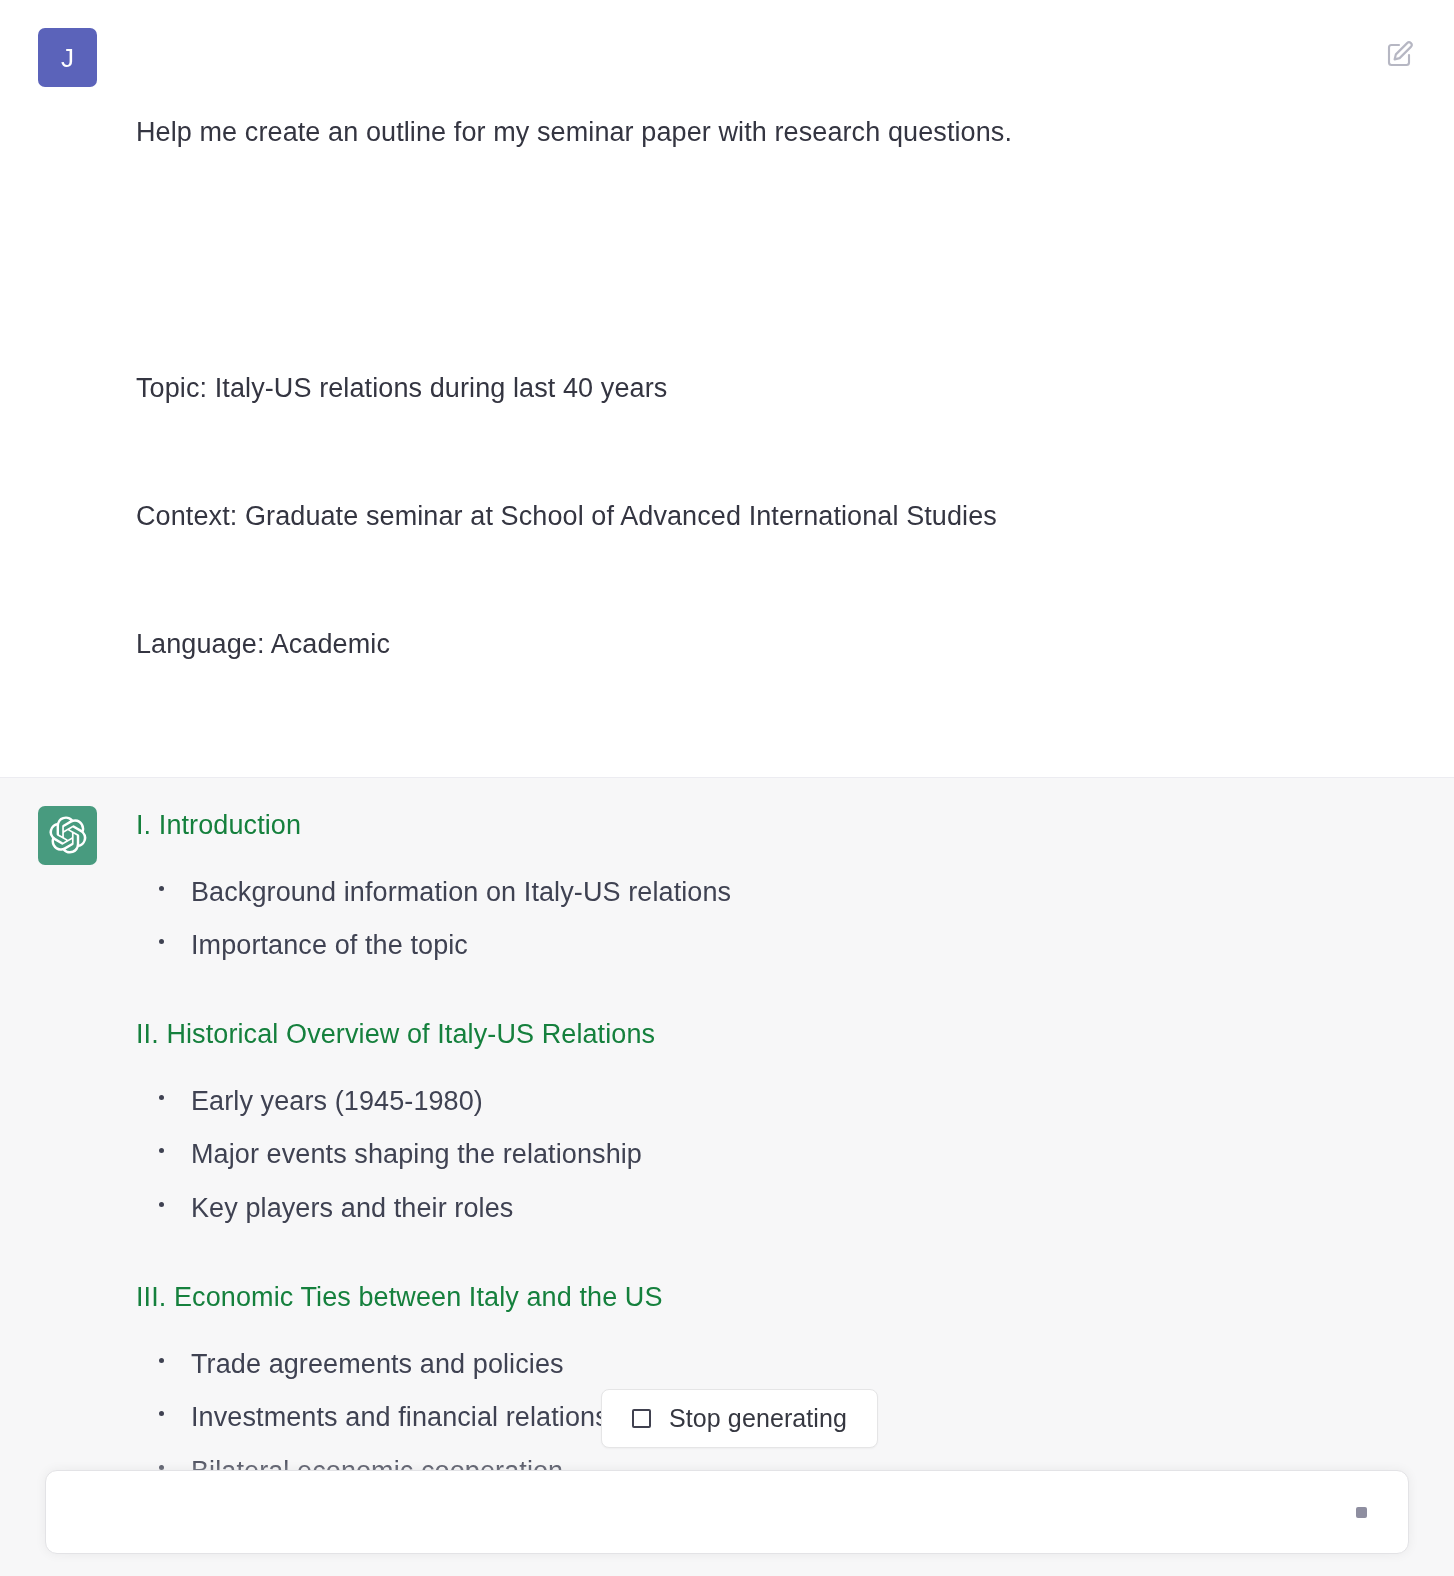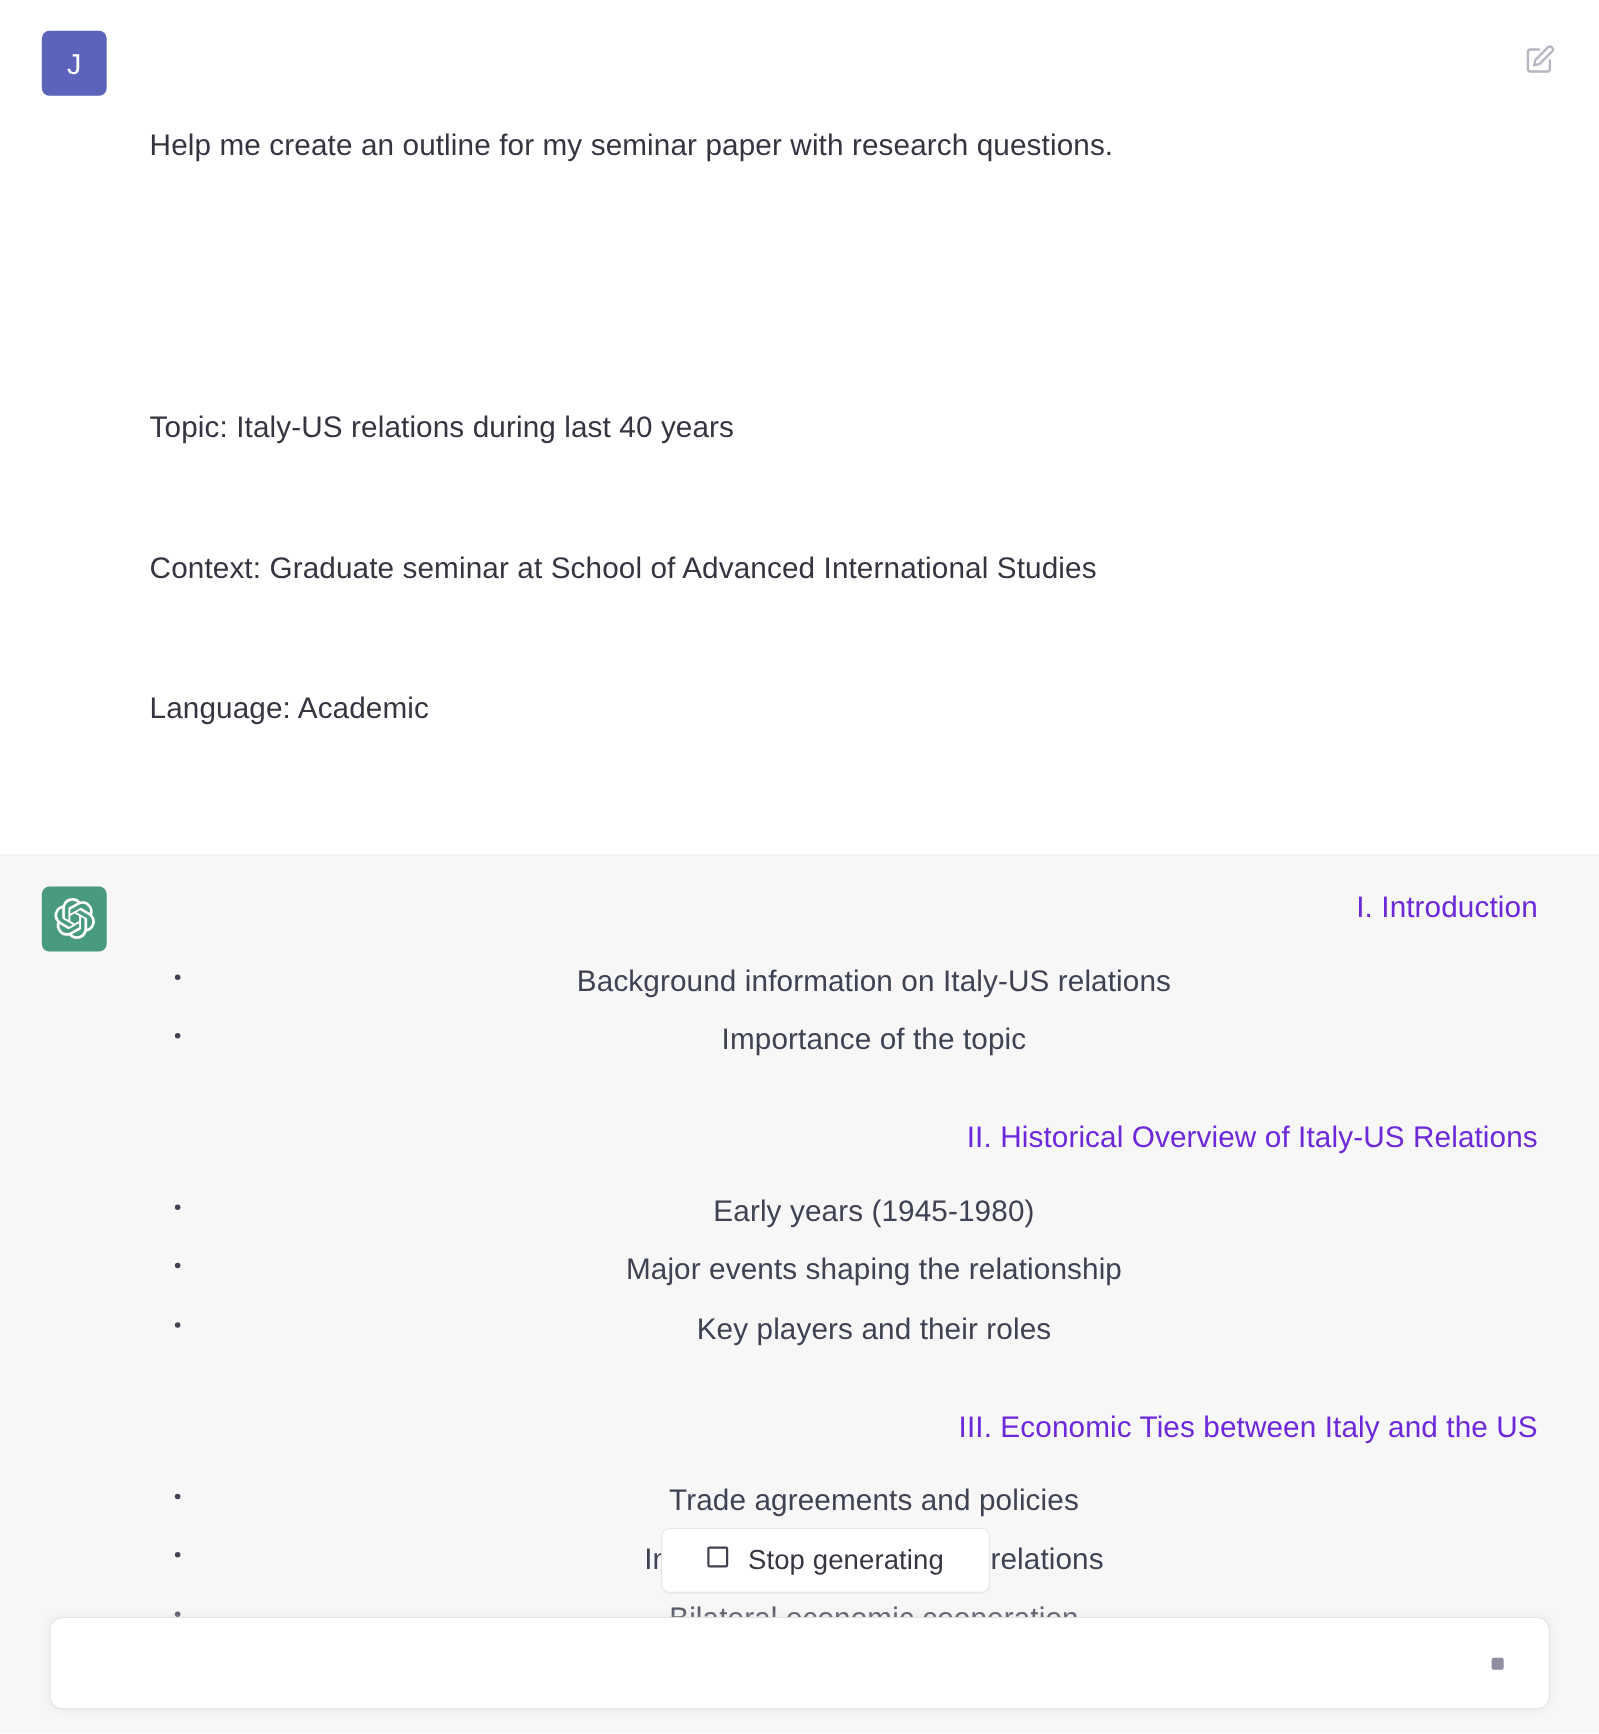--- a/index.html
+++ b/index.html
@@ -95,40 +95,38 @@
     justify-content: center;
     cursor: pointer;
   }
   .edit-icon-wrap svg { display: block; }
 
   
   .outline { padding-top: 2px; }
   .outline-heading {
     font-size: 27px;
     line-height: 1.45;
-    color: #6d28d9;
+    color: #15803d;
     margin: 0 0 0 0;
     letter-spacing: 0.1px;
-    text-align: right;
   }
   .outline-heading + .outline-list { margin-top: 30px; }
   .outline-list {
     list-style: none;
     margin: 0 0 49px 0;
     padding: 0 0 0 14px;
   }
   .outline-list li {
     position: relative;
     font-size: 27px;
     line-height: 1.28;
     color: #3f4252;
     padding: 0 0 0 41px;
     margin: 0 0 19px 0;
     letter-spacing: 0.1px;
-    text-align: center;
   }
   .outline-list li:last-child { margin-bottom: 0; }
   .outline-list li::before {
     content: "";
     position: absolute;
     left: 9px;
     top: 11px;
     width: 5px;
     height: 5px;
     border-radius: 50%;
@@ -146,25 +144,26 @@
     height: 120px;
     background: linear-gradient(to bottom, rgba(247,247,248,0) 0%, rgba(247,247,248,0.85) 35%, #f7f7f8 70%);
     pointer-events: none;
   }
 
   .stop-btn {
     position: absolute;
     left: 601px;
     top: 1389px;
     display: flex;
+    align-items: center;
     gap: 18px;
     background: #ffffff;
     border: 1px solid #e5e5e6;
     border-radius: 8px;
-    padding: 16px 41px;
+    padding: 16px 30px;
     box-shadow: 0 1px 2px rgba(0,0,0,0.04);
     cursor: pointer;
   }
   .stop-btn .stop-square {
     width: 19px;
     height: 19px;
     border: 2px solid #40414f;
     border-radius: 2px;
     flex: 0 0 19px;
   }

